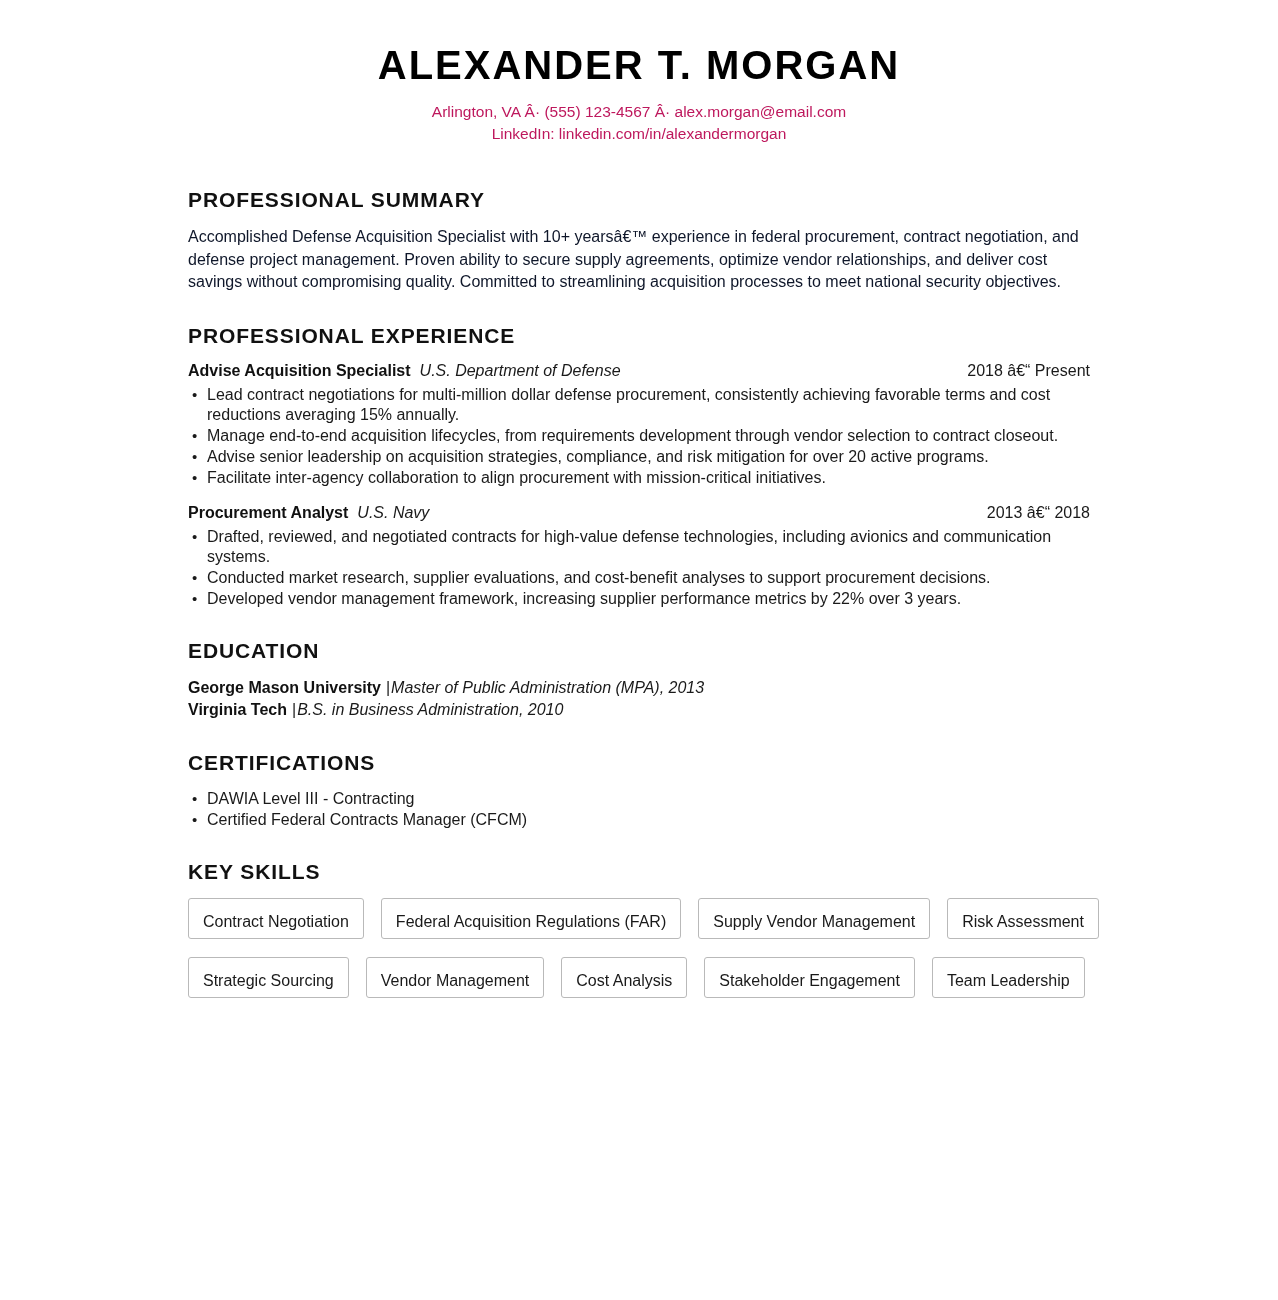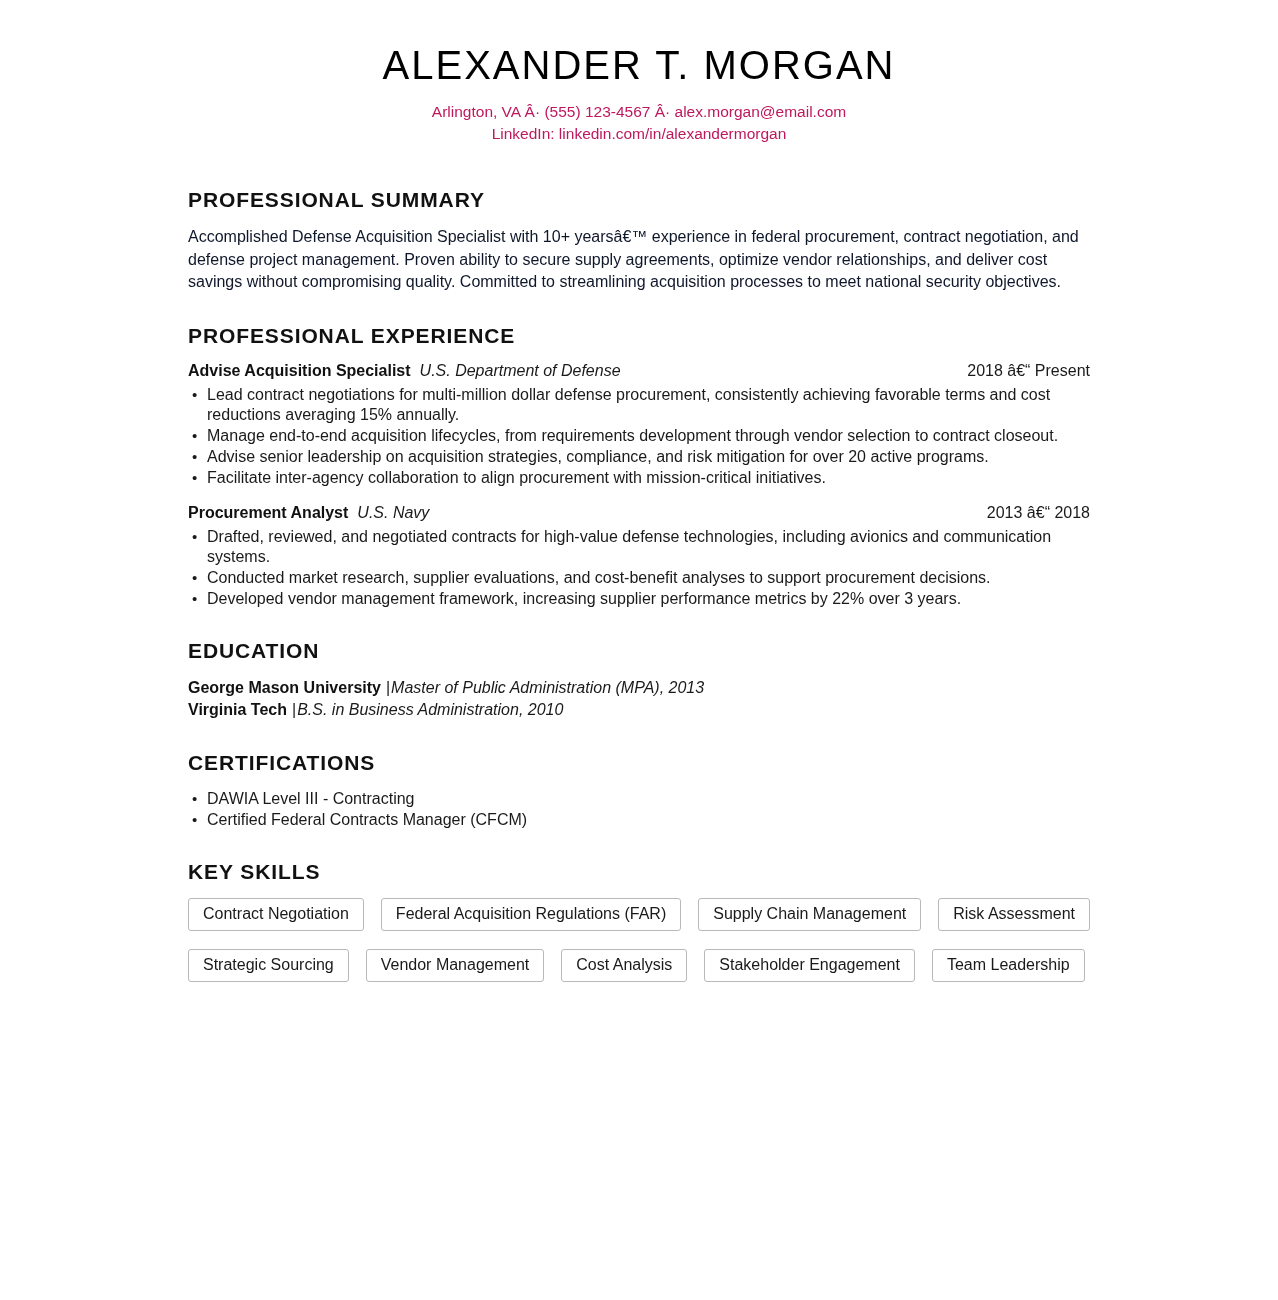--- a/index.html
+++ b/index.html
@@ -24,21 +24,21 @@
     position: relative;
   }
 
   
   .resume-header {
     padding-top: 44px;
     text-align: center;
   }
   .candidate-name {
     font-size: 40px;
-    font-weight: 400;
+    font-weight: 700;
     letter-spacing: 2.0px;
     line-height: 1.08;
     color: #000000;
     margin: 0 0 14px 0;
   }
   .contact-line {
     font-size: 15.5px;
     line-height: 21px;
     color: #be185d;
     margin: 0;
@@ -163,21 +163,21 @@
     display: flex;
     flex-wrap: nowrap;
     gap: 17px;
     margin-bottom: 18px;
   }
   .skill-chip {
     display: inline-block;
     border: 1px solid #b9b9b9;
     border-radius: 3px;
     background: #ffffff;
-    padding: 6px 14px 7px 14px;
+    padding: 14px 14px 7px 14px;
     font-size: 16px;
     line-height: 18px;
     color: #1a1a1a;
     white-space: nowrap;
   }
 </style>
 </head>
 <body>
 
 <div class="page">
@@ -247,21 +247,21 @@
         <li>Certified Federal Contracts Manager (CFCM)</li>
       </ul>
     </section>
 
     <section class="section">
       <h2 class="section-title">KEY SKILLS</h2>
       <div class="skills-rows">
         <div class="skills-row">
           <span class="skill-chip">Contract Negotiation</span>
           <span class="skill-chip">Federal Acquisition Regulations (FAR)</span>
-          <span class="skill-chip">Supply Chain Management</span>
+          <span class="skill-chip">Supply Vendor Management</span>
           <span class="skill-chip">Risk Assessment</span>
         </div>
         <div class="skills-row">
           <span class="skill-chip">Strategic Sourcing</span>
           <span class="skill-chip">Vendor Management</span>
           <span class="skill-chip">Cost Analysis</span>
           <span class="skill-chip">Stakeholder Engagement</span>
           <span class="skill-chip">Team Leadership</span>
         </div>
       </div>

